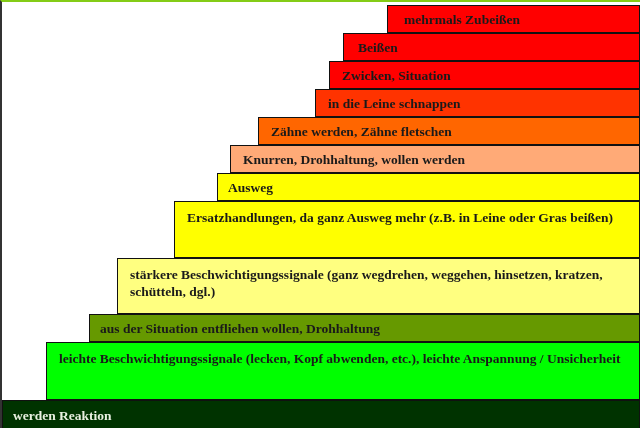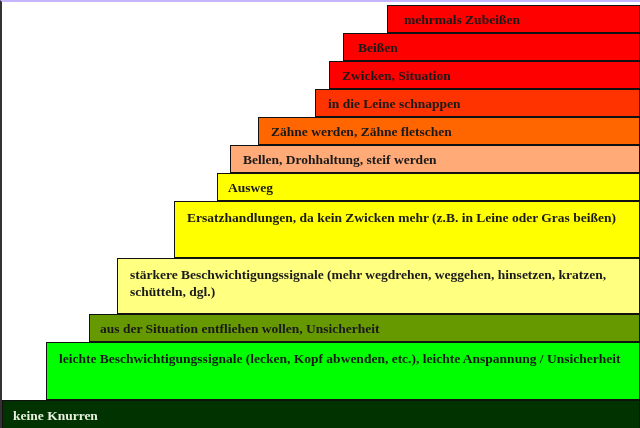--- a/index.html
+++ b/index.html
@@ -1,18 +1,18 @@
 <!DOCTYPE html>
 <html><head>
 <meta charset="utf-8">
 <style>
   html, body { margin: 0; padding: 0; }
   body { width: 640px; height: 428px; background: #ffffff; position: relative; overflow: hidden; }
   #stage { position: absolute; left: 0; top: 0; width: 640px; height: 428px; background: #ffffff;
-           border-left: 2px solid #333; border-top: 2px solid #c4b5fd; box-sizing: border-box; }
+           border-left: 2px solid #333; border-top: 2px solid #84cc16; box-sizing: border-box; }
   .step { position: absolute; box-sizing: border-box; border: 1.5px solid #111;
           border-right: 3px solid #111;
           font-family: "Liberation Serif", serif; font-size: 13.5px; font-weight: bold;
           color: #1a1a1a; line-height: 17px; padding-left: 14px; padding-right: 8px; }
   .step span { display: block; }
   .one-line { display: flex; align-items: center; }
   .two-line { padding-top: 6px; }
 </style>
 </head>
 <body>
@@ -27,33 +27,33 @@
   <div class="step one-line" style="left: 327px; top: 59px; width: 313px; height: 28px; background: rgb(255, 0, 0); padding-left: 12px;">
       <span>Zwicken, Situation</span>
     </div>
   <div class="step one-line" style="left: 313px; top: 87px; width: 327px; height: 28px; background: rgb(255, 51, 0); padding-left: 12px;">
       <span>in die Leine schnappen</span>
     </div>
   <div class="step one-line" style="left: 256px; top: 115px; width: 384px; height: 28px; background: rgb(255, 102, 0); padding-left: 12px;">
       <span>Zähne werden, Zähne fletschen</span>
     </div>
   <div class="step one-line" style="left: 228px; top: 143px; width: 412px; height: 28px; background: rgb(255, 170, 119); padding-left: 12px;">
-      <span>Bellen, Drohhaltung, steif werden</span>
+      <span>Knurren, Drohhaltung, wollen werden</span>
     </div>
   <div class="step one-line" style="left: 215px; top: 171px; width: 425px; height: 28px; background: rgb(255, 255, 0); padding-left: 10px;">
       <span>Ausweg</span>
     </div>
   <div class="step two-line" style="left: 172px; top: 199px; width: 468px; height: 57px; background: rgb(255, 255, 0); padding-left: 12px; padding-top: 7px;">
-      <span>Ersatzhandlungen, da kein Zwicken mehr (z.B. in Leine oder Gras beißen)</span>
+      <span>Ersatzhandlungen, da ganz Ausweg mehr (z.B. in Leine oder Gras beißen)</span>
     </div>
   <div class="step two-line" style="left: 115px; top: 256px; width: 525px; height: 56px; background: rgb(255, 255, 128); padding-left: 12px; padding-top: 7px;">
-      <span>stärkere Beschwichtigungssignale (mehr wegdrehen, weggehen, hinsetzen, kratzen, schütteln, dgl.)</span>
+      <span>stärkere Beschwichtigungssignale (ganz wegdrehen, weggehen, hinsetzen, kratzen, schütteln, dgl.)</span>
     </div>
   <div class="step one-line" style="left: 87px; top: 312px; width: 553px; height: 28px; background: rgb(102, 153, 0); padding-left: 10px;">
-      <span>aus der Situation entfliehen wollen, Unsicherheit</span>
+      <span>aus der Situation entfliehen wollen, Drohhaltung</span>
     </div>
   <div class="step two-line" style="left: 44px; top: 340px; width: 596px; height: 58px; background: rgb(0, 255, 0); padding-left: 12px; padding-top: 7px;">
       <span>leichte Beschwichtigungssignale (lecken, Kopf abwenden, etc.), leichte Anspannung / Unsicherheit</span>
     </div>
   <div class="step one-line" style="left: 0px; top: 398px; width: 640px; height: 30px; background: rgb(0, 51, 0); padding-left: 10px; color: rgb(232, 240, 224);">
-      <span>keine Knurren</span>
+      <span>werden Reaktion</span>
     </div>
 </div>
 
 </body></html>

